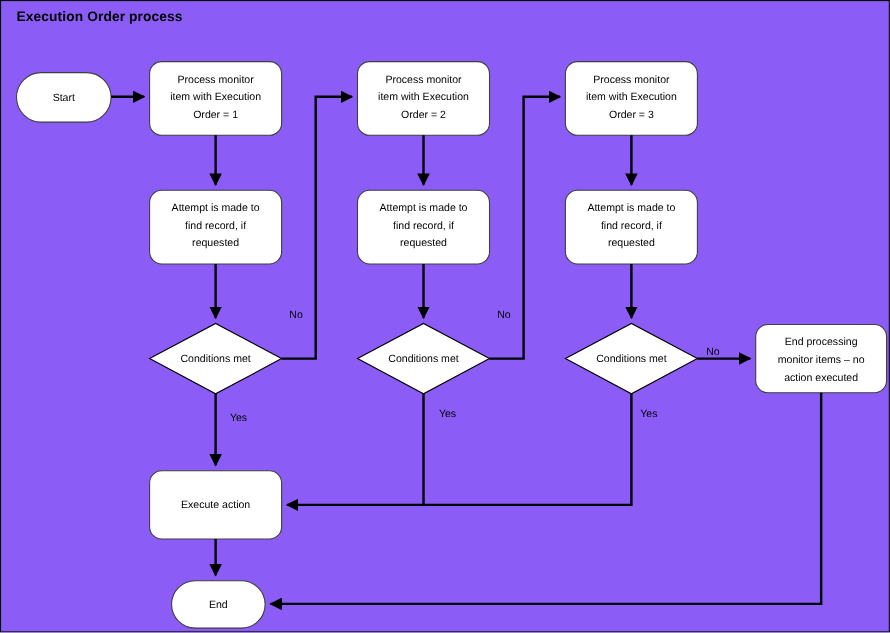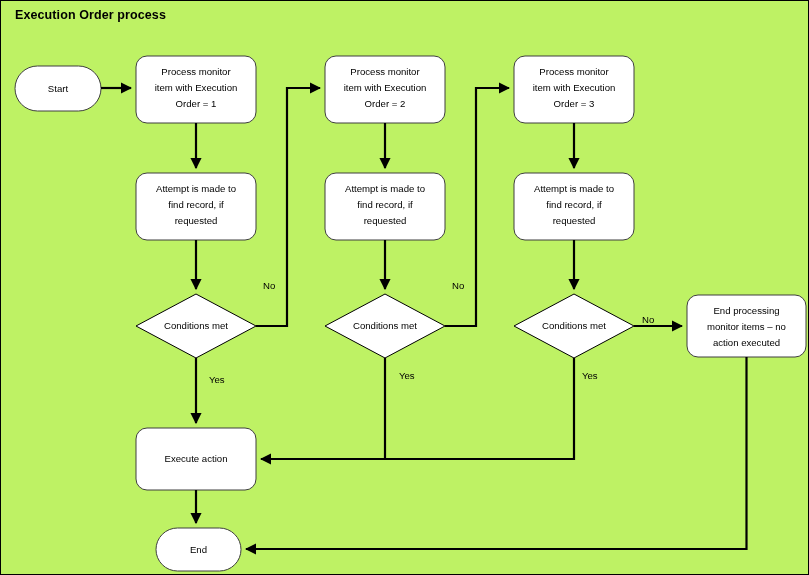--- a/index.html
+++ b/index.html
@@ -9,21 +9,21 @@
   }
   body {
     font-family: "Liberation Sans", sans-serif;
   }
   #canvas {
     position: relative;
     width: 809px;
     height: 575px;
     box-sizing: border-box;
     border: 1px solid #000000;
-    background: #bef264;
+    background: #8b5cf6;
     overflow: hidden;
   }
   #diagram-title {
     position: absolute;
     left: 14px;
     top: 7px;
     font-size: 12.5px;
     font-weight: bold;
     color: #000000;
     letter-spacing: 0.1px;

